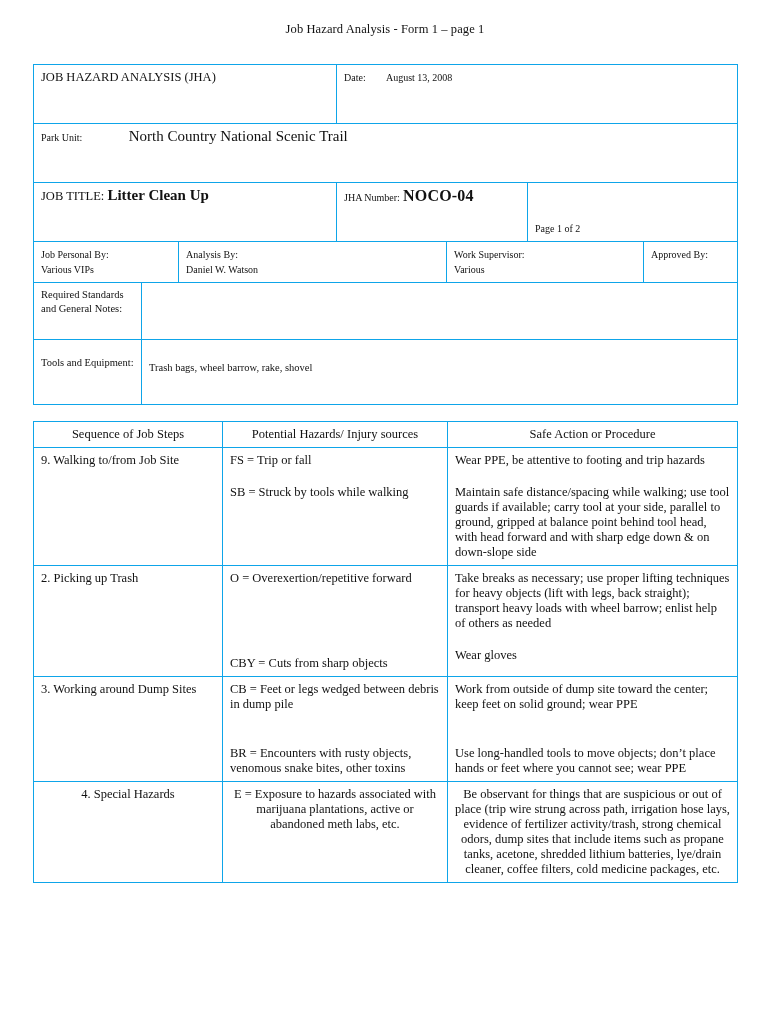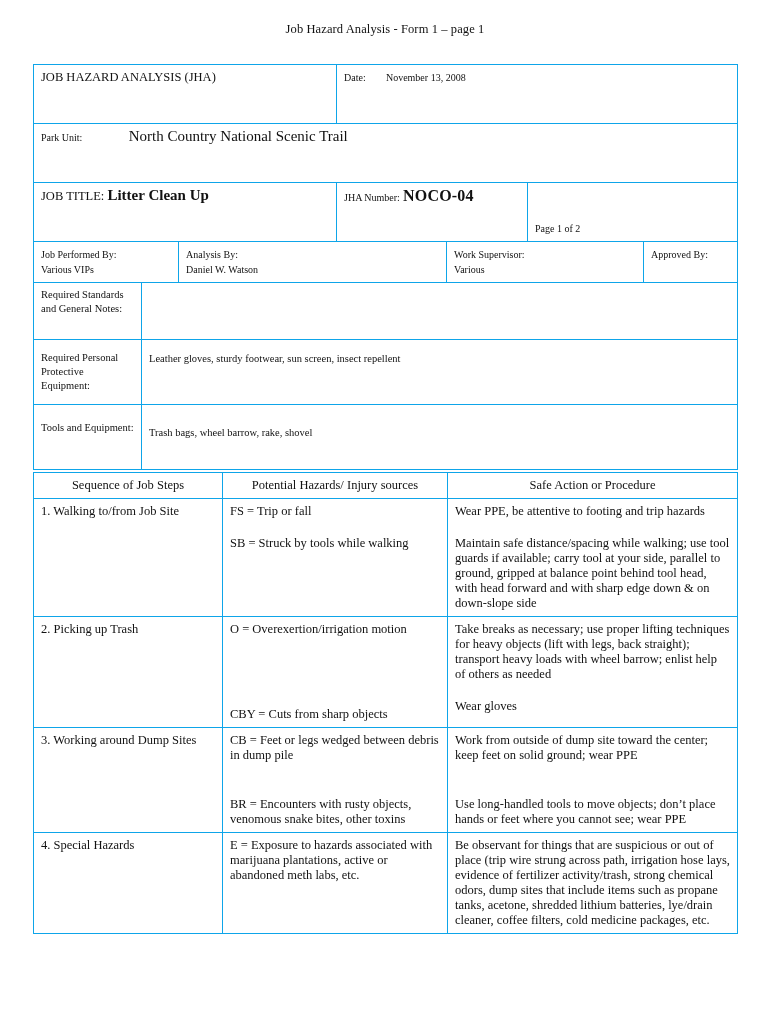--- a/index.html
+++ b/index.html
@@ -46,21 +46,21 @@
   table.jha td {
     border: 1px solid #0ea5e9;
     vertical-align: top;
     padding: 5px 7px 5px 7px;
     font-size: 12.5px;
     line-height: 15px;
   }
 
   
   .thick-top > td { border-top: 2px solid #555555; }
-  .thick-bottom > td { border-bottom: 2px solid #555555; }
+  .thick-bottom > td { border-bottom: 2px solid #555555; text-align: center; }
 
   .cell-pad-lg { height: 48px; }
 
   .t-label { font-size: 10px; }
   .t-small { font-size: 10.5px; line-height: 14px; }
   .t-big { font-size: 15px; font-weight: bold; margin-top: 35px; }
   .t-bigger { font-size: 16px; font-weight: bold; letter-spacing: 0.2px; }
   .t-caps { font-size: 12.5px; }
 
   .spacer-sm { display: inline-block; width: 14px; }
@@ -99,21 +99,21 @@
       </colgroup>
 
       <tbody>
           <tr class="thick-top">
         <td colspan="3" class="cell-pad-lg">
           <span class="t-caps">JOB HAZARD ANALYSIS (JHA)</span>
         </td>
         <td colspan="4" class="cell-pad-lg">
           <span class="t-label">Date:</span>
           <span class="spacer-sm"></span>
-          <span class="t-label">November 13, 2008</span>
+          <span class="t-label">August 13, 2008</span>
         </td>
       </tr>
 
       <tr>
         <td colspan="7" class="cell-pad-lg">
           <span class="t-label">Park Unit:</span>
           <span class="spacer-md"></span>
           <span class="t-big" style="font-weight:normal;font-size:15px">North Country National Scenic Trail</span>
         </td>
       </tr>
@@ -129,21 +129,21 @@
           <span> </span>
           <span class="t-bigger">NOCO-04</span>
         </td>
         <td colspan="2" class="cell-pad-lg" style="vertical-align:bottom">
           <span class="t-label">Page 1 of 2</span>
         </td>
       </tr>
 
       <tr>
         <td colspan="2">
-          <div class="t-label">Job Performed By:</div>
+          <div class="t-label">Job Personal By:</div>
           <div class="t-label">Various VIPs</div>
         </td>
         <td colspan="2">
           <div class="t-label">Analysis By:</div>
           <div class="t-label">Daniel W. Watson</div>
         </td>
         <td colspan="2">
           <div class="t-label">Work Supervisor:</div>
           <div class="t-label">Various</div>
         </td>
@@ -156,77 +156,68 @@
       <tr class="thick-top">
         <td style="height:46px">
           <div class="t-small">Required Standards</div>
           <div class="t-small">and General Notes:</div>
         </td>
         <td colspan="6">
           <span class="t-small"></span>
         </td>
       </tr>
 
-      <tr>
-        <td style="height:48px;padding-top:11px">
-          <div class="t-small">Required Personal</div>
-          <div class="t-small">Protective Equipment:</div>
-        </td>
-        <td colspan="6" style="padding-top:11px">
-          <span class="t-small">Leather gloves, sturdy footwear, sun screen, insect repellent</span>
-        </td>
-      </tr>
 
       <tr>
         <td style="height:44px;padding-top:15px">
           <span class="t-small">Tools and Equipment:</span>
         </td>
         <td colspan="6" style="padding-top:20px">
           <span class="t-small">Trash bags, wheel barrow, rake, shovel</span>
         </td>
       </tr>
     </tbody>
       </table>
 
-    <table class="jha" style="margin-top:2px">
+    <table class="jha" style="margin-top:16px">
       <colgroup>
         <col style="width:189px">
         <col style="width:225px">
         <col style="width:290px">
       </colgroup>
 
       <tbody>
           <tr class="colhead thick-top">
         <td>Sequence of Job Steps</td>
         <td>Potential Hazards/ Injury sources</td>
         <td>Safe Action or Procedure</td>
       </tr>
 
       <tr class="body-row thick-top">
         <td class="step-cell">
-          <span>1. Walking to/from Job Site</span>
+          <span>9. Walking to/from Job Site</span>
         </td>
         <td>
           <div>FS = Trip or fall</div>
           <span class="gap"></span>
           <div>SB = Struck by tools while walking</div>
         </td>
         <td>
           <div>Wear PPE, be attentive to footing and trip hazards</div>
           <span class="gap"></span>
           <div>Maintain safe distance/spacing while walking; use tool guards if available; carry tool at your side, parallel to ground, gripped at balance point behind tool head, with head forward and with sharp edge down &amp; on down-slope side</div>
         </td>
       </tr>
 
       <tr class="body-row">
         <td class="step-cell">
           <span>2. Picking up Trash</span>
         </td>
         <td>
-          <div>O = Overexertion/irrigation motion</div>
+          <div>O = Overexertion/repetitive forward</div>
           <span class="gap" style="height:70px"></span>
           <div>CBY = Cuts from sharp objects</div>
         </td>
         <td>
           <div>Take breaks as necessary; use proper lifting techniques for heavy objects (lift with legs, back straight); transport heavy loads with wheel barrow; enlist help of others as needed</div>
           <span class="gap"></span>
           <div>Wear gloves</div>
         </td>
       </tr>
 

